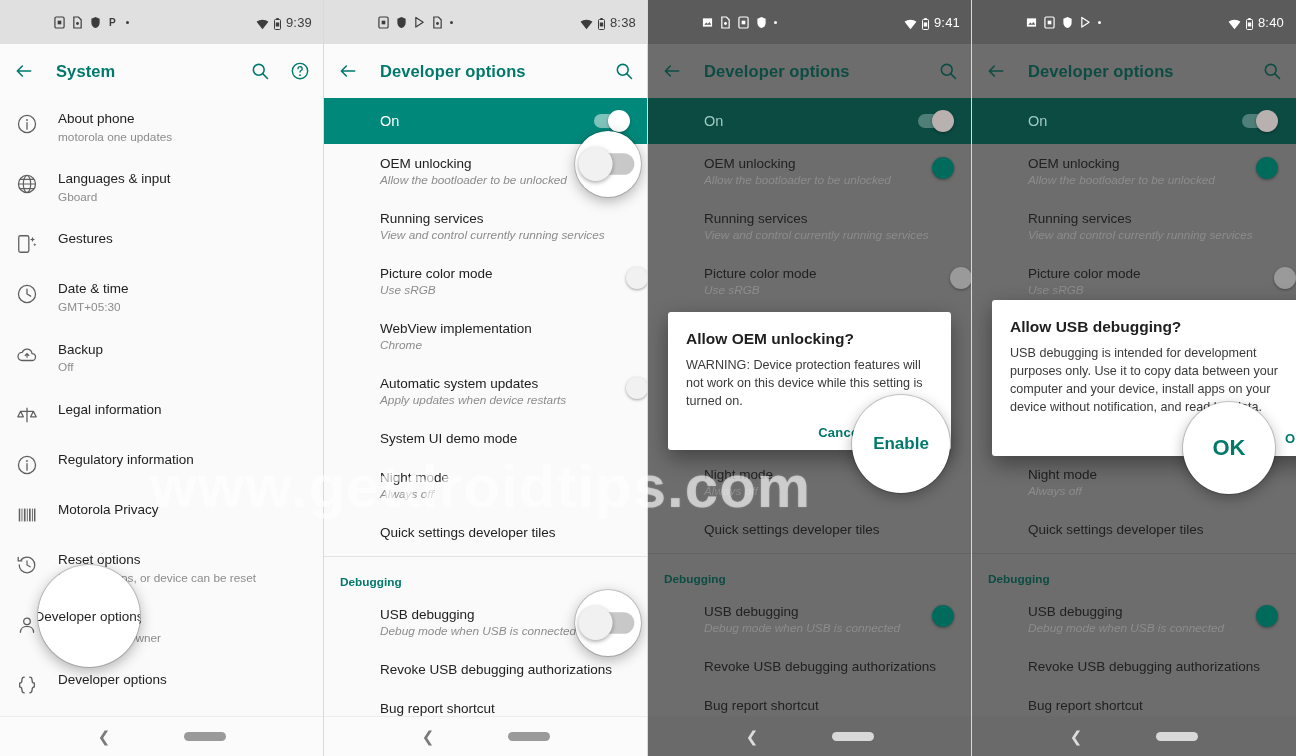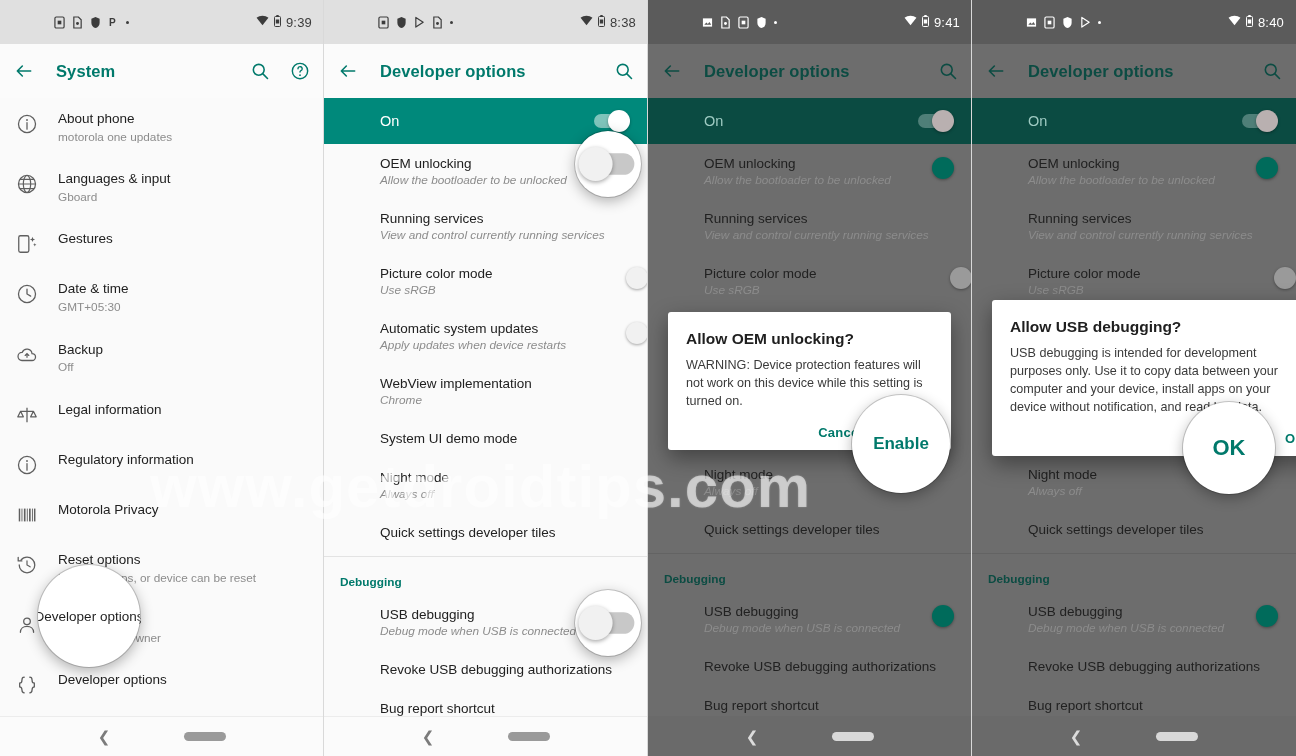--- a/index.html
+++ b/index.html
@@ -14,21 +14,21 @@
 
   
   .statusbar {
     height:44px; display:flex; align-items:center;
     padding:0 12px; font-size:12.5px;
   }
   .sb-light { background:#e0e0e0; color:#3c3c3c; }
   .sb-dark  { background:#5b5b5b; color:#fff; }
   .sb-icons { display:flex; align-items:center; gap:7px; margin-left:42px; }
   .sb-ic { width:11px; height:13px; display:block; }
-  .sb-right { margin-left:auto; display:flex; align-items:flex-start; gap:5px; }
+  .sb-right { margin-left:auto; display:flex; align-items:flex-end; gap:5px; }
   .sb-time { font-size:13px; letter-spacing:.2px; }
   .wifi { width:13px; height:11px; }
   .batt { width:7px; height:12px; }
   .sb-dot { width:3px; height:3px; border-radius:50%; background:currentColor; }
 
   
   .appbar { height:54px; display:flex; align-items:center; padding:0 14px; }
   .ab-light { background:#fbfbfb; }
   .ab-dark  { background:#6d6d6d; }
   .ab-title { font-size:16.5px; font-weight:bold; color:#00796b; margin-left:22px; letter-spacing:.1px; }
@@ -398,30 +398,30 @@
       </div>
       <div class="drow">
         <div>
           <div class="t1">Picture color mode</div>
           <div class="t2">Use sRGB</div>
         </div>
         <span class="tail"><span class="sw off"><span class="track"></span><span class="knob"></span></span></span>
       </div>
       <div class="drow">
         <div>
+          <div class="t1">WebView implementation</div>
+          <div class="t2">Chrome</div>
+        </div>
+      </div>
+      <div class="drow">
+        <div>
           <div class="t1">Automatic system updates</div>
           <div class="t2">Apply updates when device restarts</div>
         </div>
         <span class="tail"><span class="sw off"><span class="track"></span><span class="knob"></span></span></span>
-      </div>
-      <div class="drow">
-        <div>
-          <div class="t1">WebView implementation</div>
-          <div class="t2">Chrome</div>
-        </div>
       </div>
       <div class="drow">
         <div>
             <div class="t1">System UI demo mode</div>
           </div>
       </div>
       <div class="drow">
         <div>
           <div class="t1">Night mode</div>
           <div class="t2">Always off</div>

